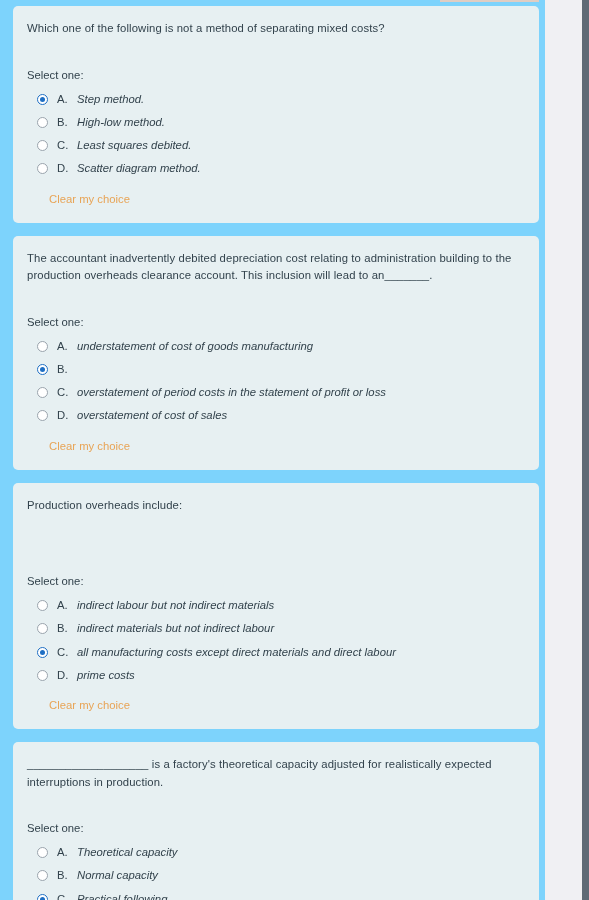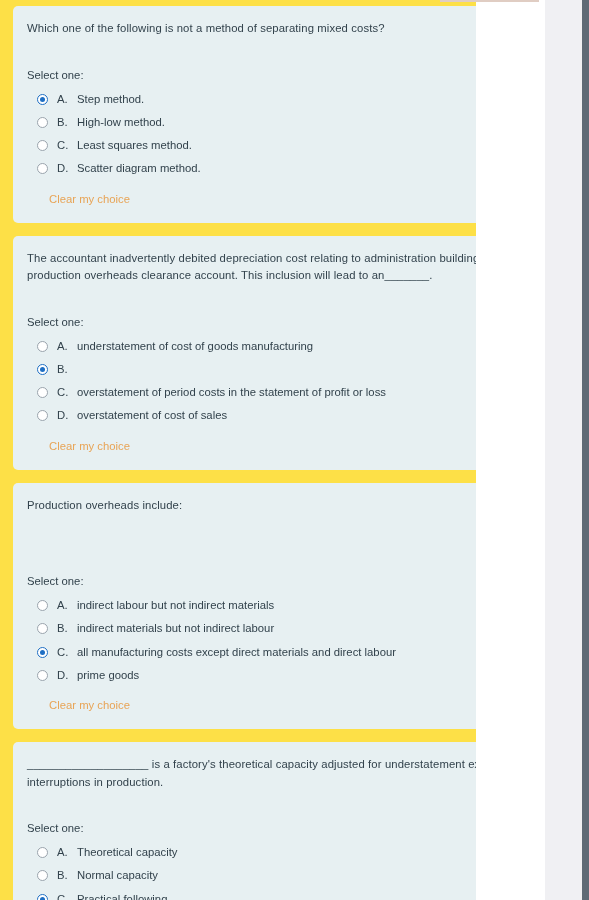--- a/index.html
+++ b/index.html
@@ -25,23 +25,23 @@
     height: 2px;
     background: #e0cdc3;
     z-index: 5;
   }
 
   
   #content-column {
     position: absolute;
     top: 0;
     left: 0;
-    width: 476px;
-    height: 900px;
-    background: #fde047;
+    width: 545px;
+    height: 900px;
+    background: #7dd3fc;
     overflow: hidden;
   }
 
   .question-card {
     background: #e7f0f2;
     border-radius: 5px;
     margin: 0 6px 13px 13px;
     width: 526px;
     padding: 14px 14px 16px 14px;
   }
@@ -113,20 +113,21 @@
     margin-left: 9px;
     font-size: 11.3px;
     color: #32424c;
     line-height: 1.35;
   }
 
   .answer-text {
     font-size: 11.3px;
     color: #32424c;
     line-height: 1.35;
+    font-style: italic;
   }
 
   .clear-choice {
     display: inline-block;
     margin-top: 12px;
     margin-left: 22px;
     font-size: 11.3px;
     color: #e8a456;
     text-decoration: none;
     cursor: pointer;
@@ -166,21 +167,21 @@
             <span class="answer-text">Step method.</span>
           </div>
           <div class="answer-row">
             <span class="radio"></span>
             <span class="answer-letter">B.</span>
             <span class="answer-text">High-low method.</span>
           </div>
           <div class="answer-row">
             <span class="radio"></span>
             <span class="answer-letter">C.</span>
-            <span class="answer-text">Least squares method.</span>
+            <span class="answer-text">Least squares debited.</span>
           </div>
           <div class="answer-row">
             <span class="radio"></span>
             <span class="answer-letter">D.</span>
             <span class="answer-text">Scatter diagram method.</span>
           </div>
         </div><a class="clear-choice">Clear my choice</a></div>
       <div class="question-card"><div class="question-text">The accountant inadvertently debited depreciation cost relating to administration building to the production overheads clearance account. This inclusion will lead to an_______.</div><div class="select-one">Select one:</div><div class="answer-list">
           <div class="answer-row">
             <span class="radio"></span>
@@ -214,24 +215,24 @@
             <span class="answer-text">indirect materials but not indirect labour</span>
           </div>
           <div class="answer-row">
             <span class="radio selected"></span>
             <span class="answer-letter">C.</span>
             <span class="answer-text">all manufacturing costs except direct materials and direct labour</span>
           </div>
           <div class="answer-row">
             <span class="radio"></span>
             <span class="answer-letter">D.</span>
-            <span class="answer-text">prime goods</span>
-          </div>
-        </div><a class="clear-choice">Clear my choice</a></div>
-      <div class="question-card"><div class="question-text">___________________ is a factory's theoretical capacity adjusted for understatement expected interruptions in production.</div><div class="select-one">Select one:</div><div class="answer-list">
+            <span class="answer-text">prime costs</span>
+          </div>
+        </div><a class="clear-choice">Clear my choice</a></div>
+      <div class="question-card"><div class="question-text">___________________ is a factory's theoretical capacity adjusted for realistically expected interruptions in production.</div><div class="select-one">Select one:</div><div class="answer-list">
           <div class="answer-row">
             <span class="radio"></span>
             <span class="answer-letter">A.</span>
             <span class="answer-text">Theoretical capacity</span>
           </div>
           <div class="answer-row">
             <span class="radio"></span>
             <span class="answer-letter">B.</span>
             <span class="answer-text">Normal capacity</span>
           </div>

